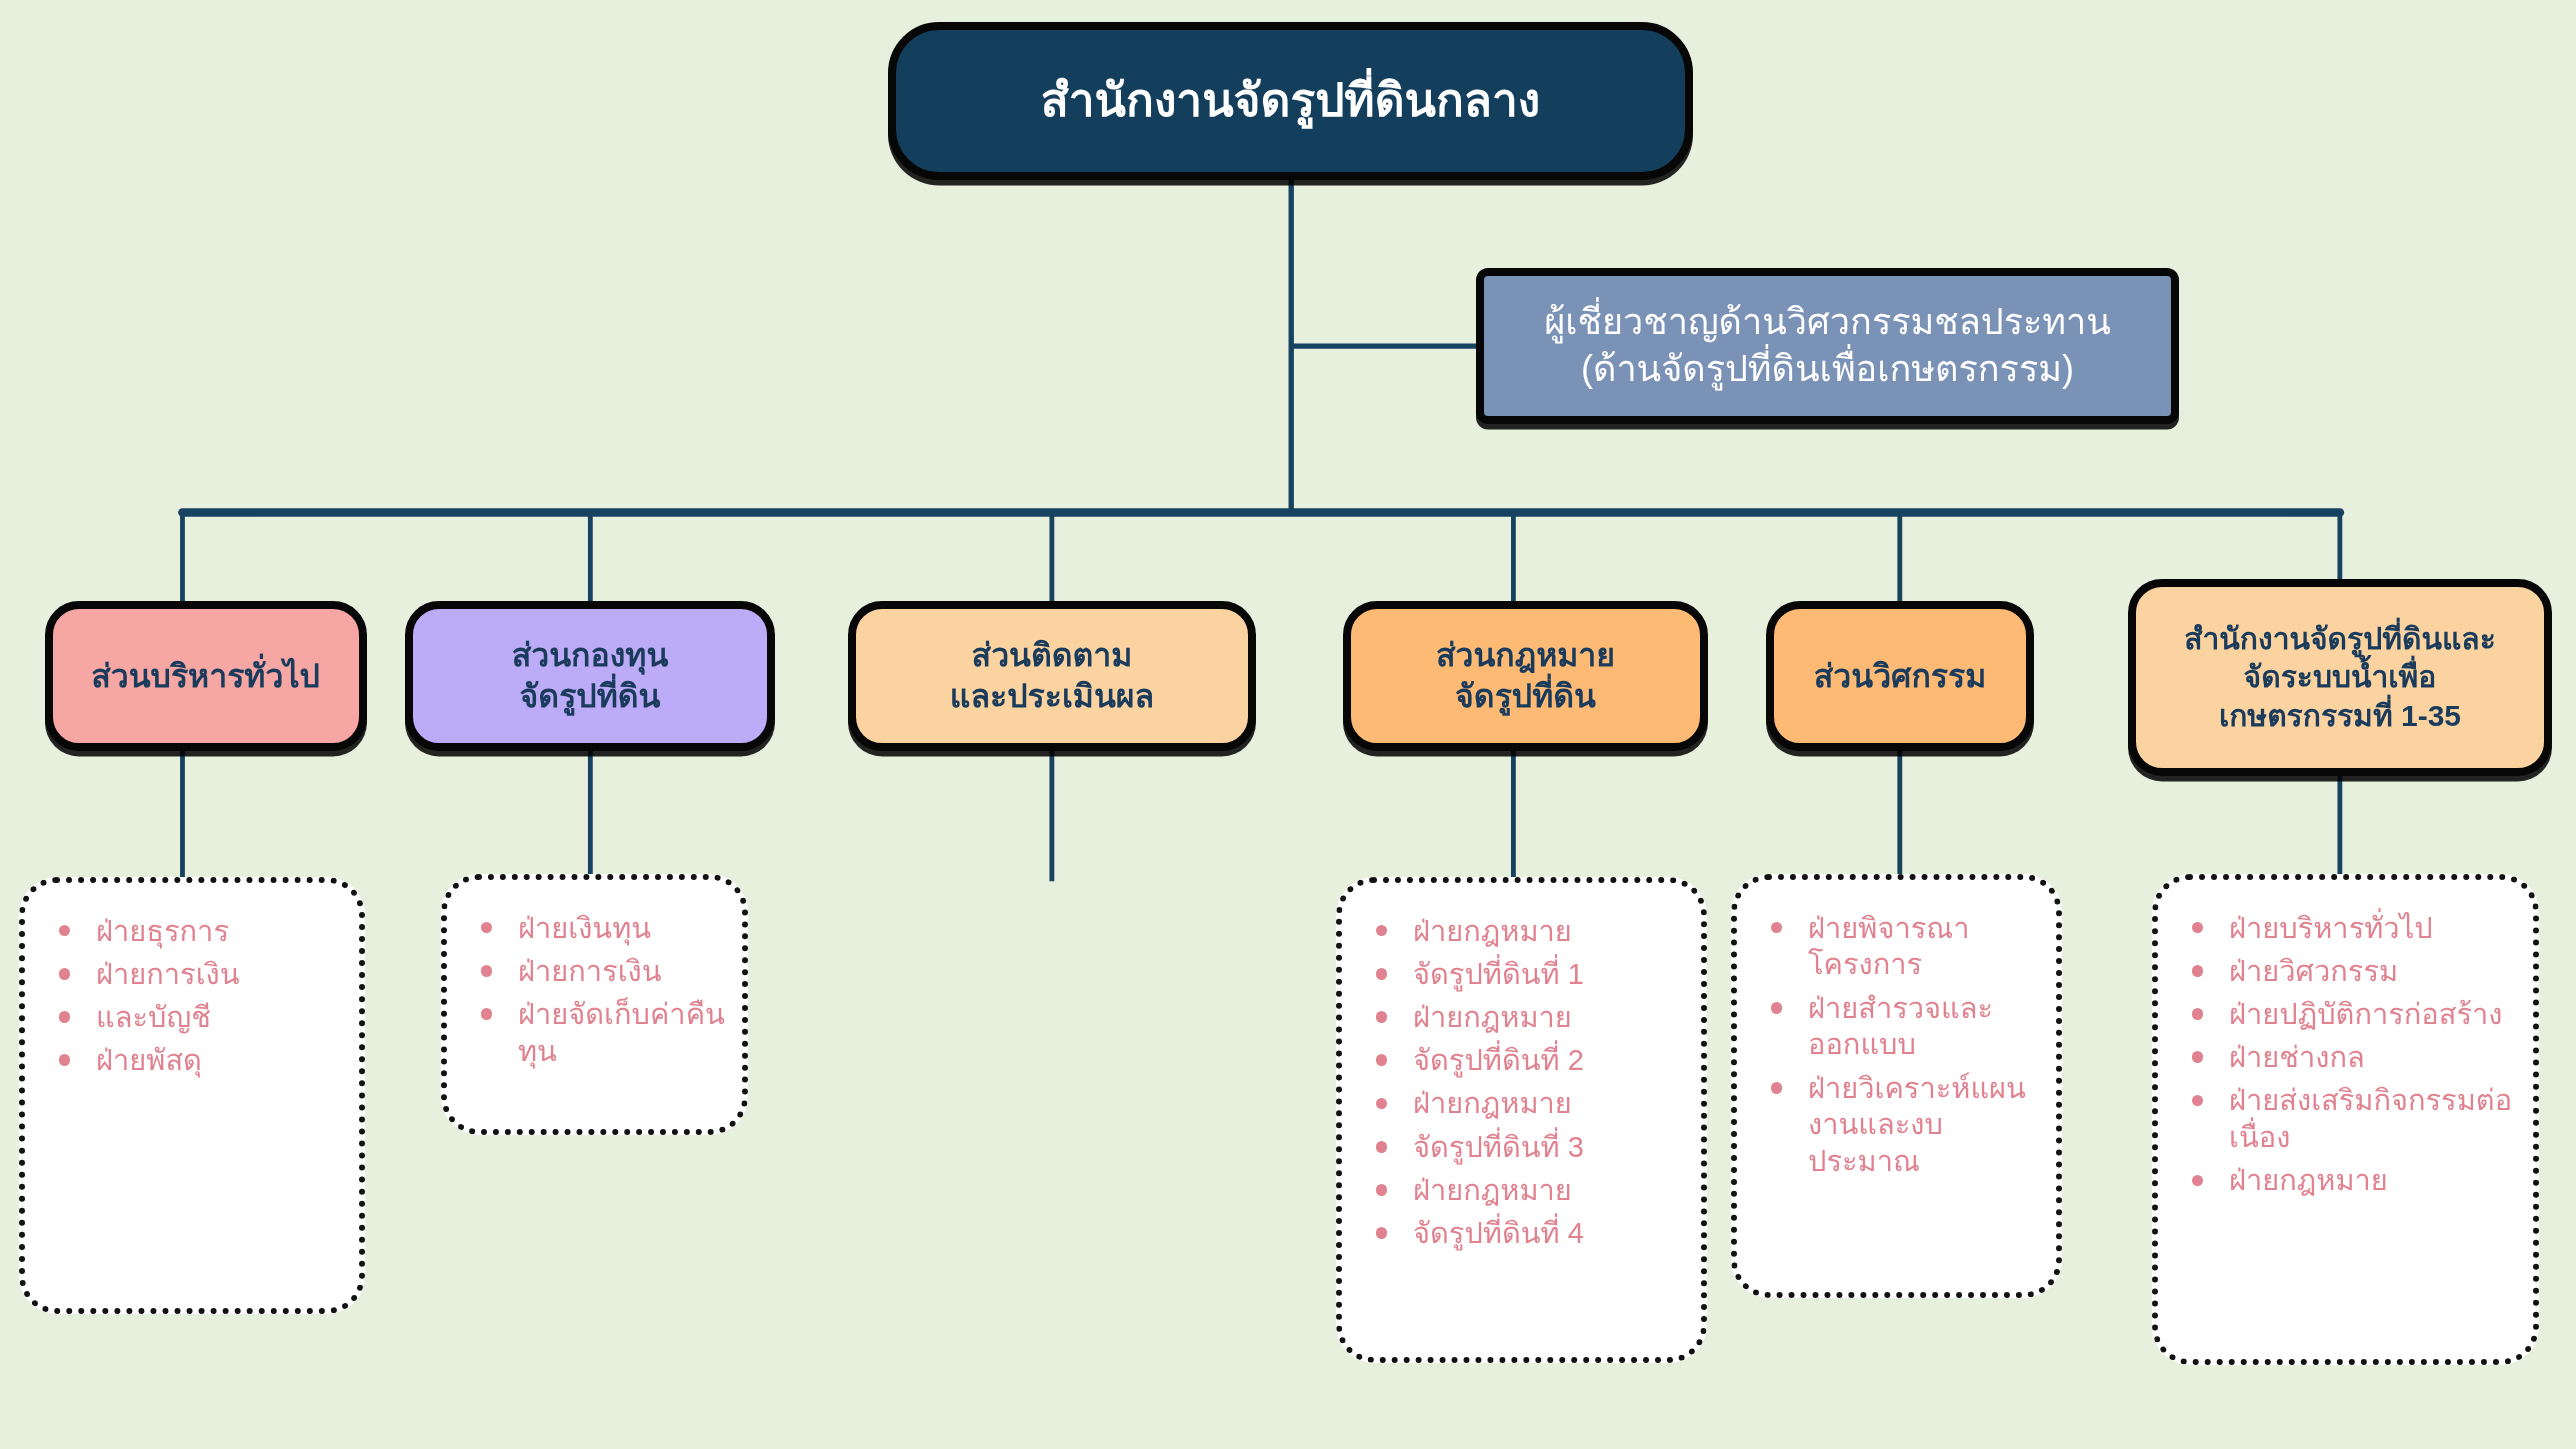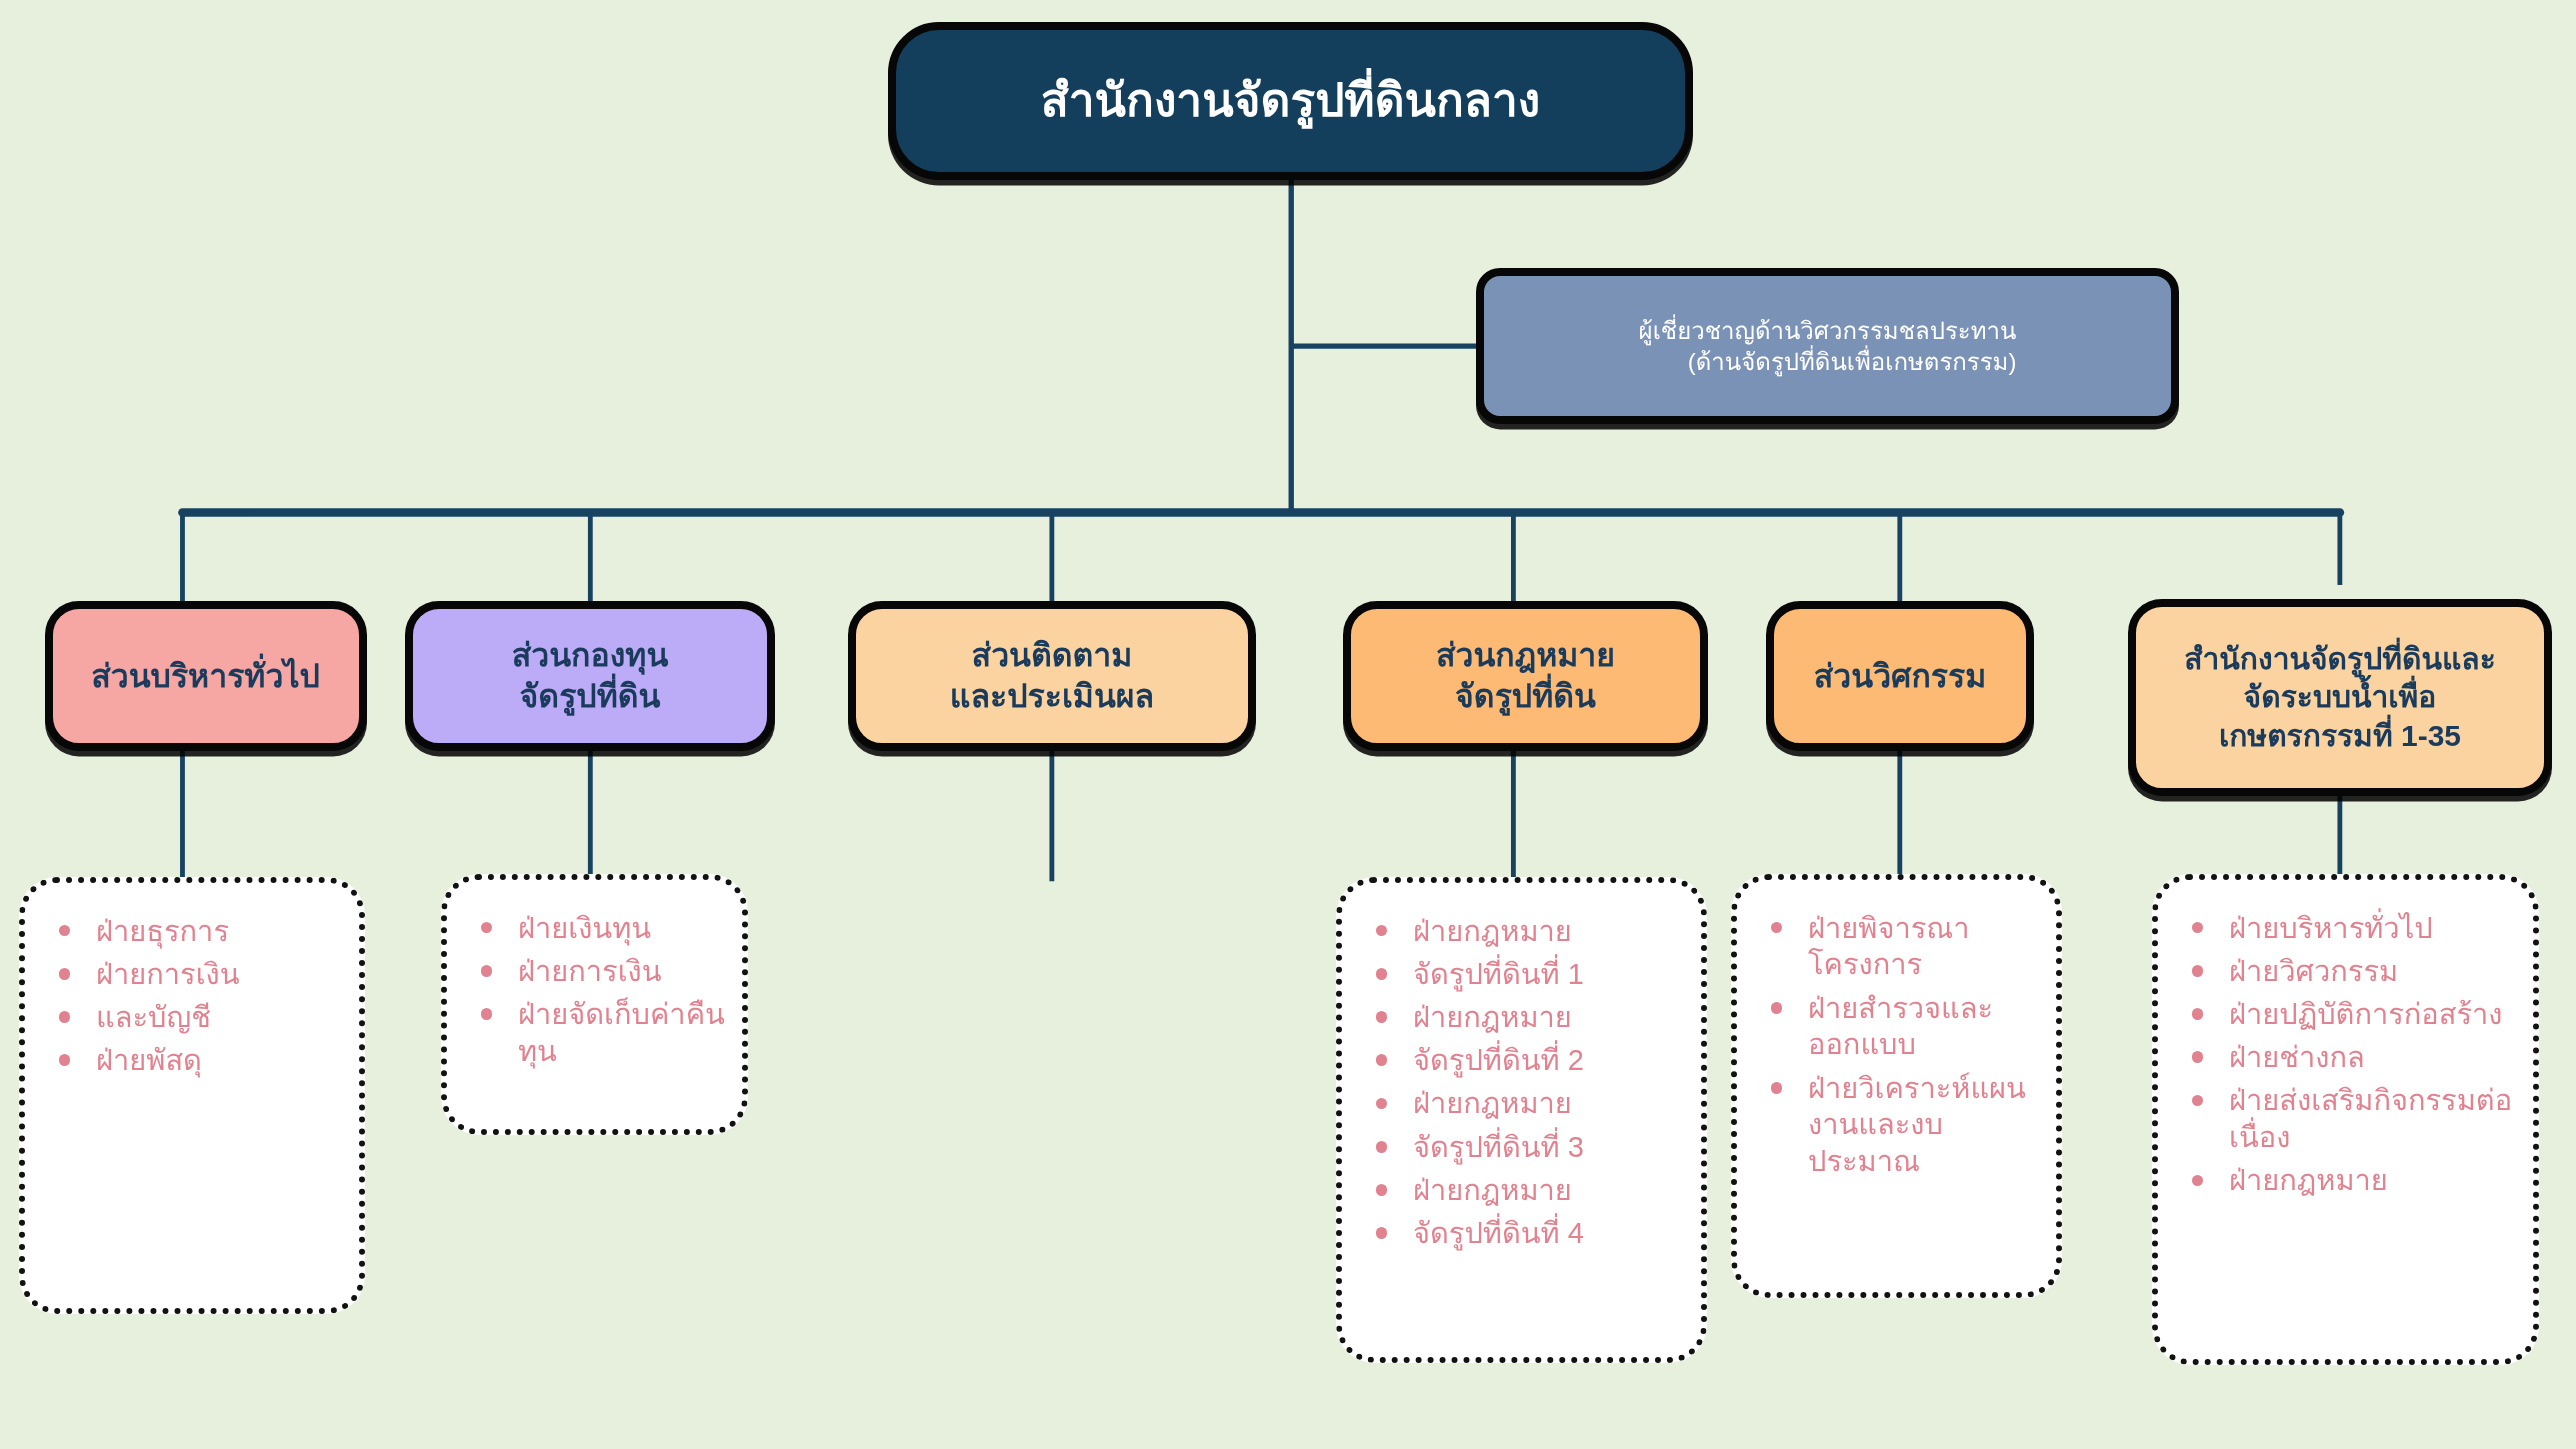--- a/index.html
+++ b/index.html
@@ -14,40 +14,39 @@
   svg.connectors{position:absolute;left:0;top:0;z-index:0;}
   .node{position:absolute;z-index:2;display:flex;align-items:center;justify-content:center;text-align:center;}
   .root-box{
     left:888px;top:21.5px;width:805px;height:158px;
     background:var(--navy);border:8.6px solid var(--border);border-radius:51px;
     color:#ffffff;font-size:46px;font-weight:700;line-height:1.2;
     box-shadow:0 5.4px 0 rgba(0,0,0,.85);
   }
   .advisor-box{
     left:1476px;top:268px;width:703px;height:156px;
-    background:var(--slate);border:8.6px solid var(--border);border-radius:24px;
-    color:#ffffff;font-size:24px;font-weight:500;line-height:1.3;white-space:pre-line;
+    background:var(--slate);border:8.6px solid var(--border);border-radius:12px;
+    color:#ffffff;font-size:36px;font-weight:500;line-height:1.3;white-space:pre-line;
     box-shadow:0 5.4px 0 rgba(0,0,0,.85);
-    text-align:right;
   }
   .dept-box{
     position:absolute;left:0;top:0;width:100%;height:150px;
     border:8.6px solid var(--border);border-radius:34px;
     display:flex;align-items:center;justify-content:center;text-align:center;
     box-shadow:0 5.4px 0 rgba(0,0,0,.85);
   }
   .dept-title{color:var(--heading);font-weight:700;font-size:32px;line-height:1.28;white-space:pre-line;}
   .column{position:absolute;z-index:2;}
   .col1{left:21.5px;top:601px;width:322px;}
   .col2{left:405px;top:601px;width:370px;}
   .col3{left:848px;top:601px;width:408px;}
   .col4{left:1331px;top:601px;width:365px;}
   .col5{left:1766px;top:601px;width:268px;}
   .col6{left:2128px;top:579px;width:424px;}
-  .col6 .dept-box{height:197px;margin-top:20px;}
+  .col6 .dept-box{height:197px;}
   .col6 .dept-title{font-size:30px;}
   .sub-list{
     position:absolute;z-index:2;background:var(--listbg);
     border:6.4px dotted #121212;border-radius:38px;
     padding:29.5px 16px 21.5px 24px;
   }
   .list1{left:19px;top:877px;width:346px;height:437px;}
   .list2{left:441px;top:874px;width:307px;height:261px;}
   .list3{left:856px;top:877px;width:384px;height:371px;}
   .list4{left:1336px;top:877px;width:371px;height:486px;}

